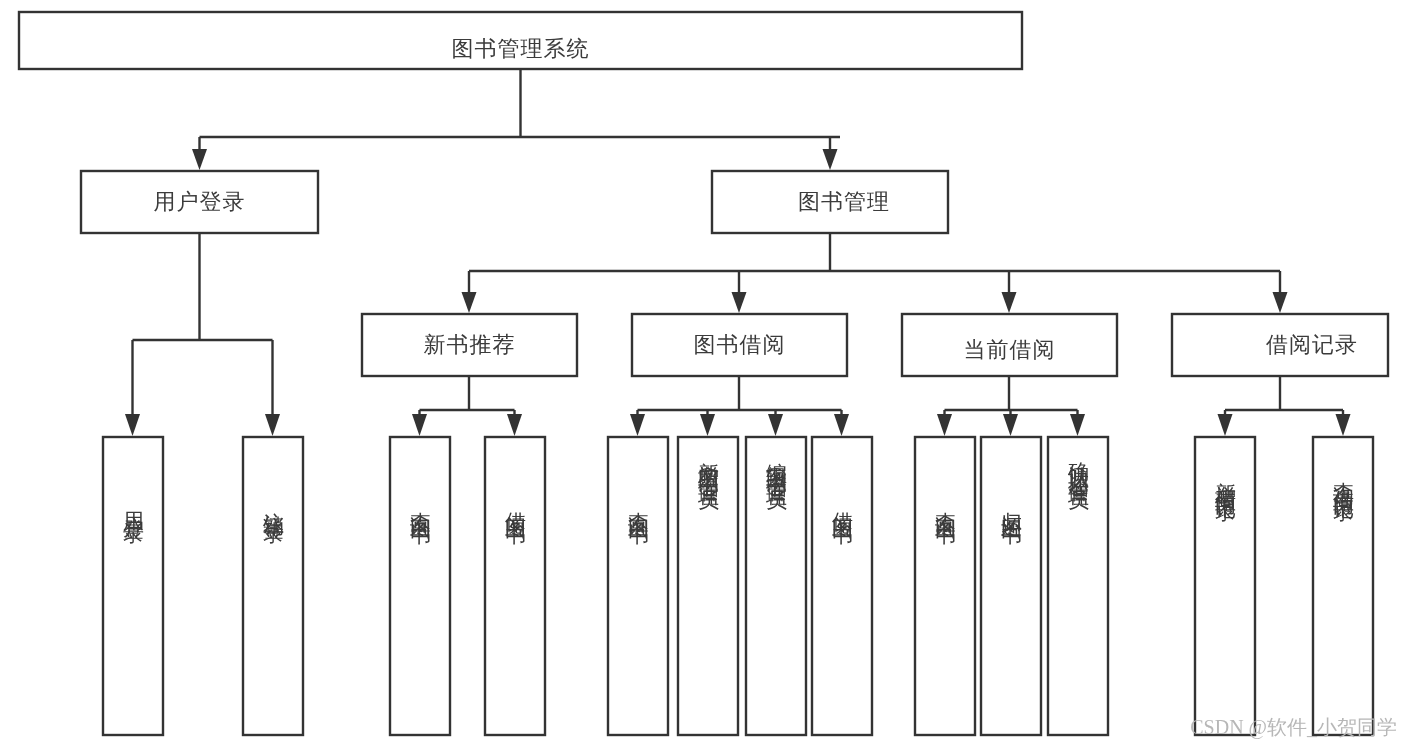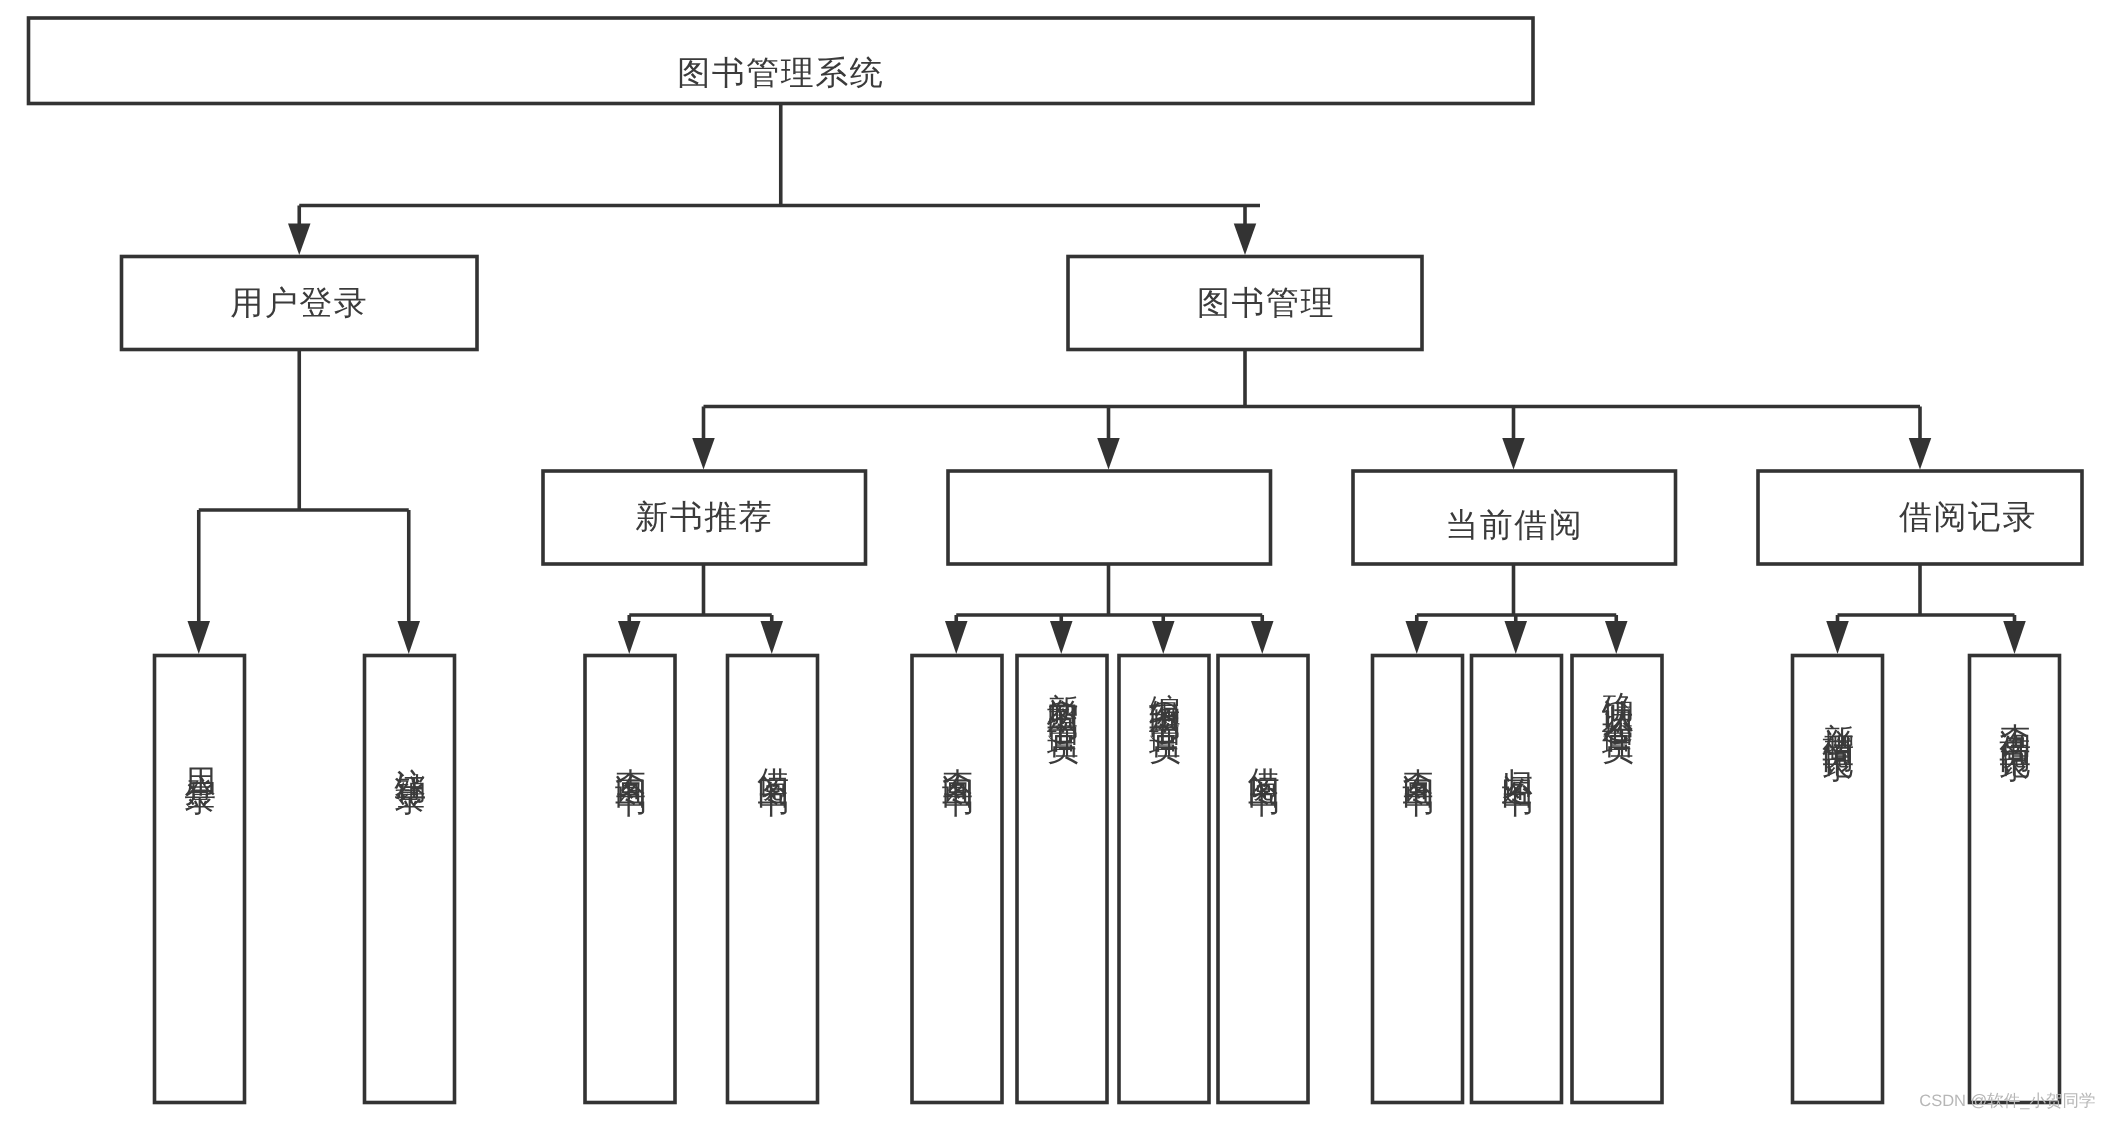--- a/index.html
+++ b/index.html
@@ -70,22 +70,22 @@
     font-family: "DejaVu Sans", "Liberation Sans", sans-serif;
     font-size: 22px;
     color: #3b3b3b;
     letter-spacing: 1px;
     white-space: nowrap;
   }
   #watermark {
     position: absolute;
     right: 8px;
     bottom: 6px;
-    font-family: Liberation Sans, sans-serif;
-    font-size: 11px;
+    font-family: Liberation Serif, serif;
+    font-size: 20px;
     color: #b7b7b7;
     white-space: nowrap;
     pointer-events: none;
   }
 </style>
 </head>
 <body>
 
 <div id="diagram-root">
 
@@ -192,20 +192,23 @@
   </div>
 
   <div class="hlabel-wrap" style="left:712px; top:171px; width:264px; height:62px;">
     <span class="hlabel-text">图书管理</span>
   </div>
 
   <div class="hlabel-wrap" style="left:362px; top:314px; width:215px; height:62px;">
     <span class="hlabel-text">新书推荐</span>
   </div>
 
+  <div class="hlabel-wrap" style="left:632px; top:314px; width:215px; height:62px;">
+    <span class="hlabel-text">图书借阅</span>
+  </div>
 
   <div class="hlabel-wrap" style="left:902px; top:314px; width:215px; height:72px;">
     <span class="hlabel-text">当前借阅</span>
   </div>
 
   <div class="hlabel-wrap" style="left:1172px; top:314px; width:216px; height:62px;margin-left:32px;">
     <span class="hlabel-text">借阅记录</span>
   </div>
 
   <div class="vlabel-wrap" style="left:103px; top:437px; width:60px; height:298px; padding-top:58px;">

